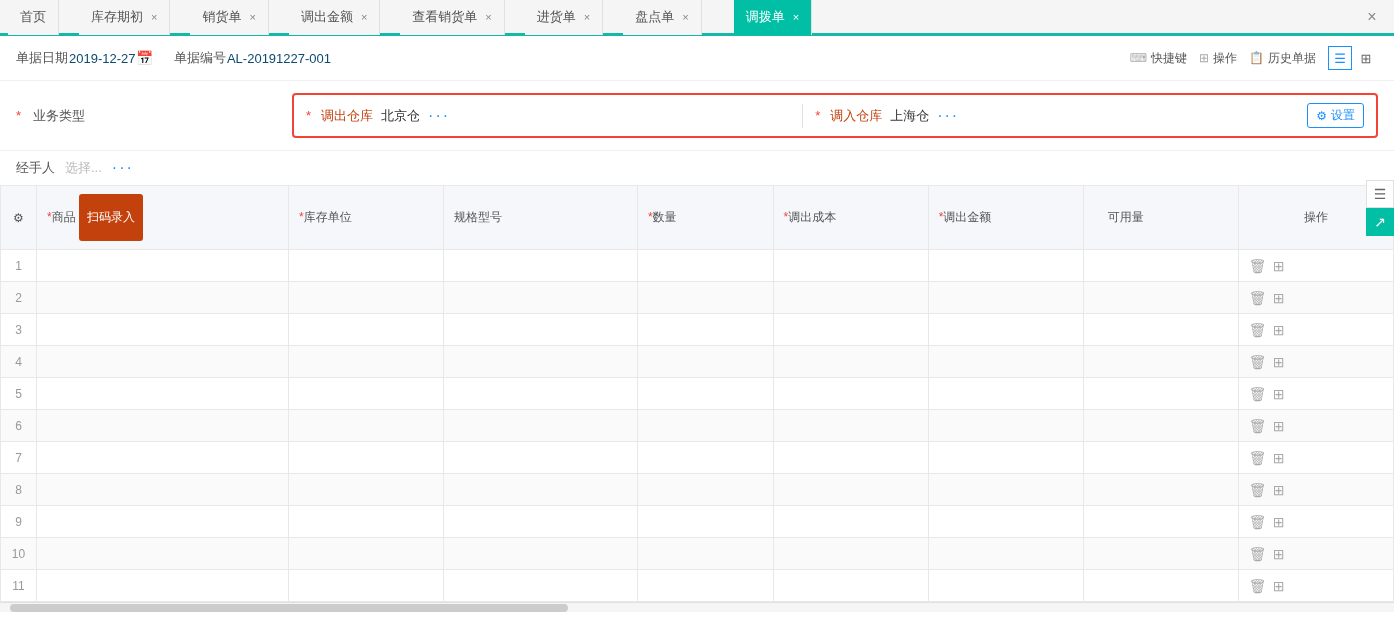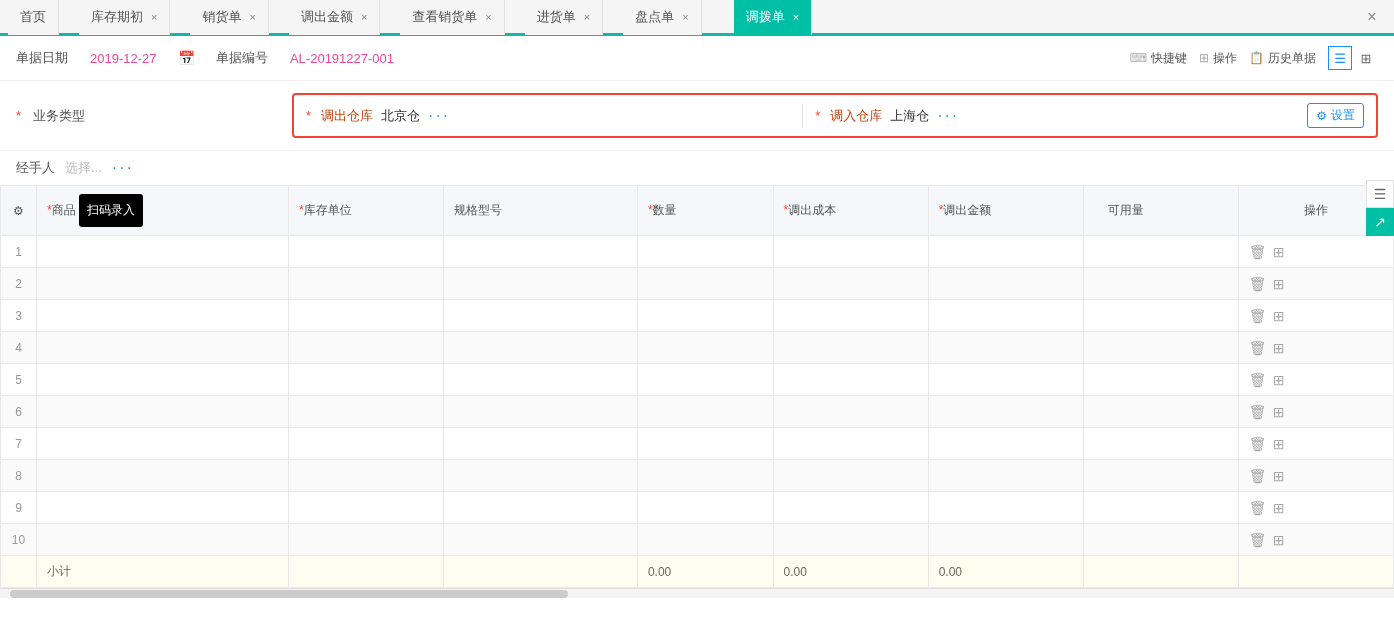--- a/index.html
+++ b/index.html
@@ -57,24 +57,24 @@
       display: flex;
       align-items: center;
       padding: 10px 16px;
       background: #fff;
       border-bottom: 1px solid #f0f0f0;
       gap: 20px;
     }
     .form-field {
       display: flex;
       align-items: center;
-      gap: 22px;
+      gap: 1px;
     }
     .form-label { color: #555; font-size: 13px; }
-    .form-value { color: #ec4899; font-size: 13px; }
+    .form-value { color: #0c4a6e; font-size: 13px; }
     .calendar-icon { color: #aaa; font-size: 14px; cursor: pointer; }
     .header-actions {
       margin-left: auto;
       display: flex;
       align-items: center;
       gap: 12px;
     }
     .header-action-btn {
       display: flex;
       align-items: center;
@@ -211,25 +211,25 @@
       gap: 6px;
     }
     .action-icon {
       cursor: pointer;
       color: #aaa;
       font-size: 14px;
     }
 
     
     .scan-btn {
-      background: #000000;
+      background: #c2410c;
       color: #fff;
       border: none;
       border-radius: 3px;
-      padding: 8px 8px;
+      padding: 15px 8px;
       cursor: pointer;
       font-size: 12px;
       white-space: nowrap;
     }
 
     
     .col-required { color: #f44336; }
 
     
     .right-sidebar {
@@ -577,30 +577,35 @@
       <td></td>
       <td></td>
       <td></td>
       <td>
         <div class="action-cell">
           <span class="action-icon">🗑</span>
           <span class="action-icon">⊞</span>
         </div>
       </td>
     </tr>
-        <tr class="subtotal-row">
-      <td colspan="1"></td>
-      <td colspan="1">小计</td>
-      <td></td>
-      <td></td>
-      <td>0.00</td>
-      <td>0.00</td>
-      <td>0.00</td>
-      <td></td>
-      <td></td>
+        <tr>
+      <td class="row-num">11</td>
+      <td></td>
+      <td></td>
+      <td></td>
+      <td></td>
+      <td></td>
+      <td></td>
+      <td></td>
+      <td>
+        <div class="action-cell">
+          <span class="action-icon">🗑</span>
+          <span class="action-icon">⊞</span>
+        </div>
+      </td>
     </tr>
       </tbody>
   </table>
 </div>
 
 <div class="scrollbar-bottom">
   <div class="scrollbar-thumb"></div>
 </div>
 
 <div class="right-sidebar">

